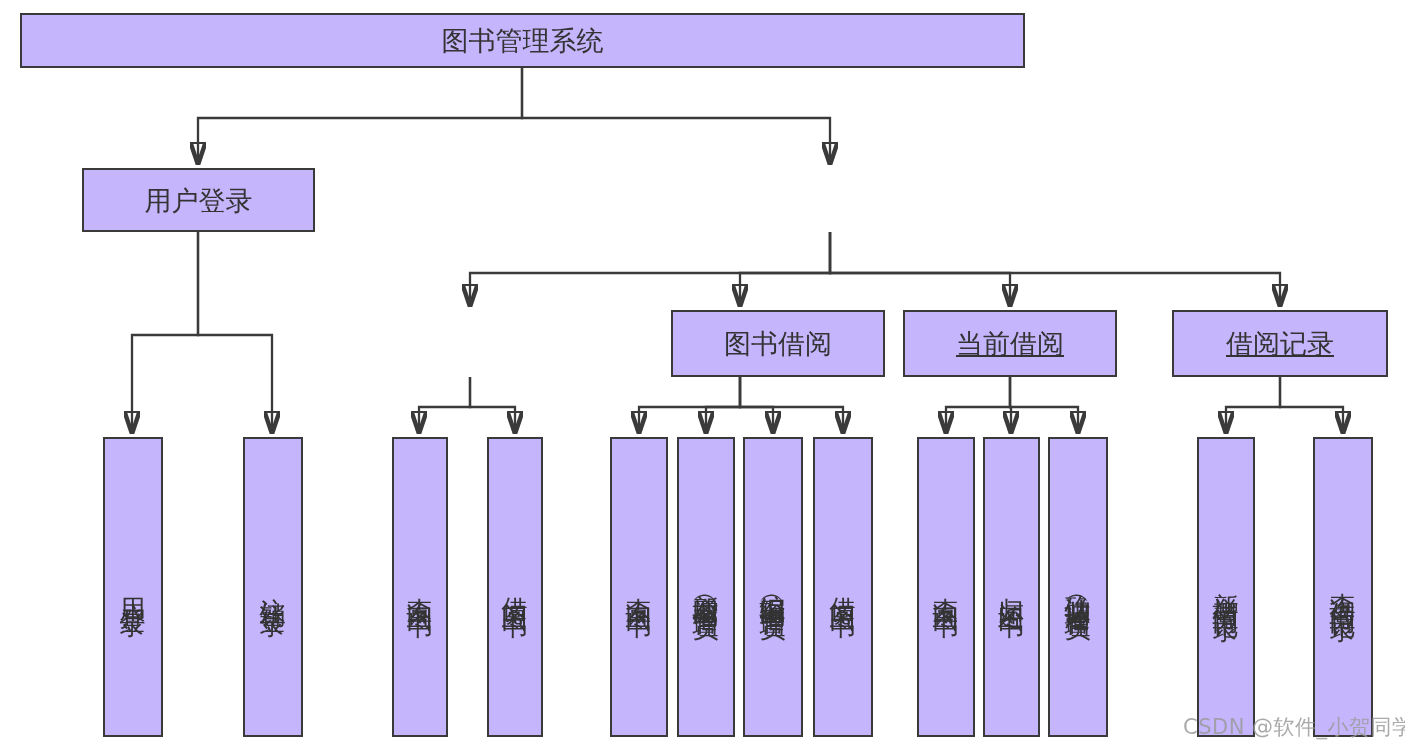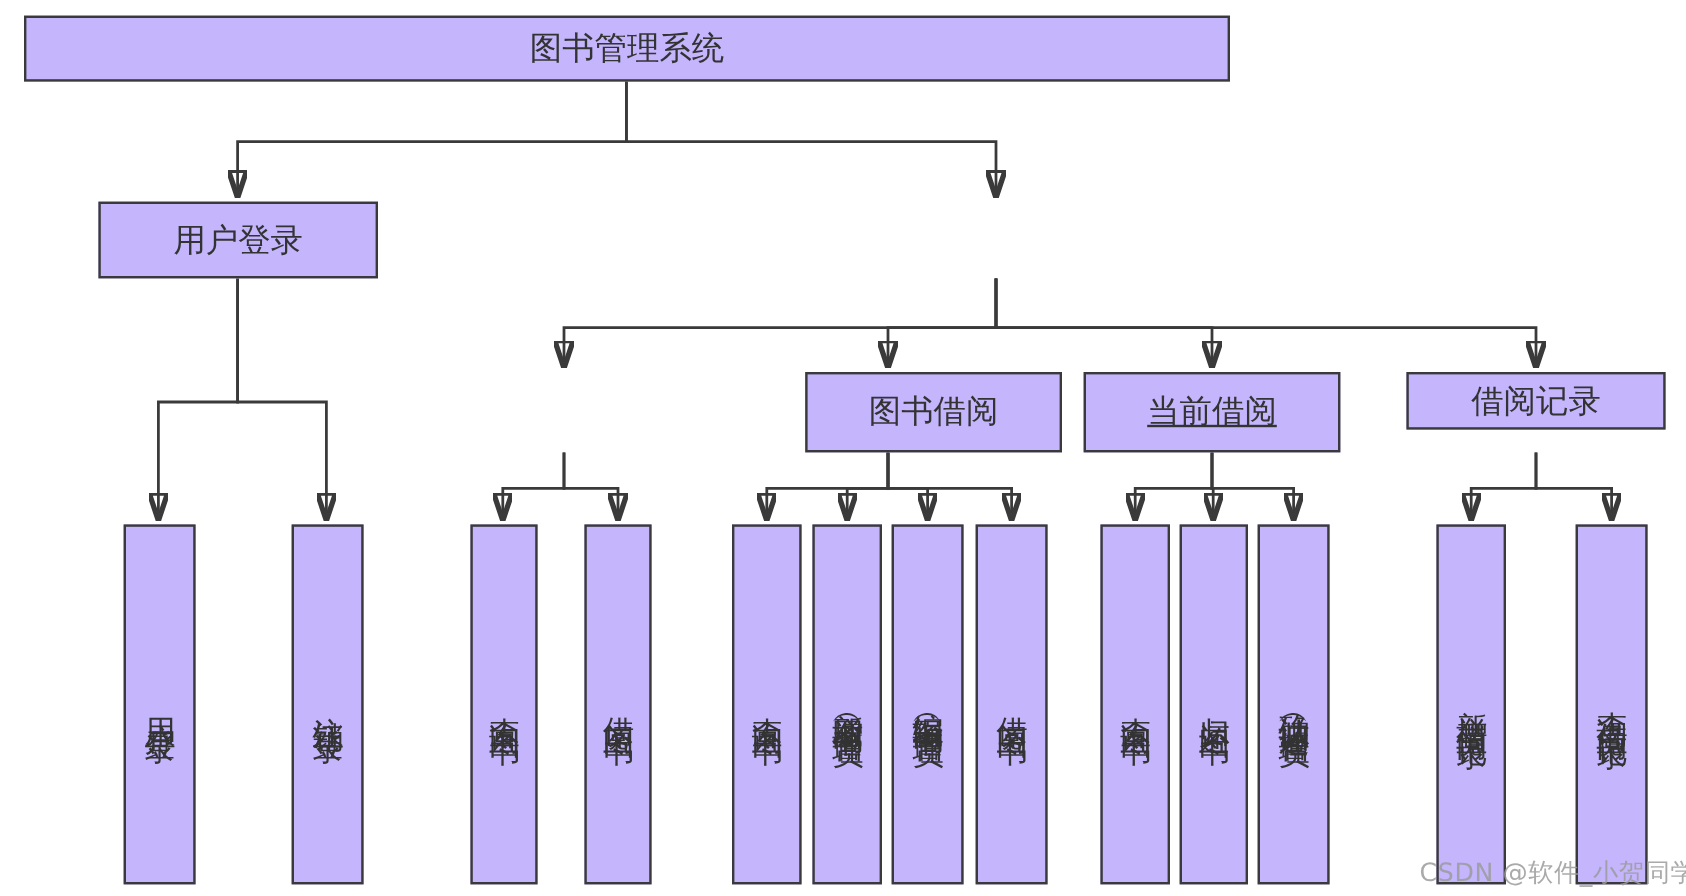--- a/index.html
+++ b/index.html
@@ -91,21 +91,21 @@
     <path d="M 1280 377 V 407 H 1226 V 432" marker-end="url(#arrow)"></path>
     <path d="M 1280 377 V 407 H 1343 V 432" marker-end="url(#arrow)"></path>
   </svg>
 
   <div class="box" style="left:20px; top:13px; width:1005px; height:55px;">图书管理系统</div>
 
   <div class="box" style="left:82px; top:168px; width:233px; height:64px;">用户登录</div>
 
   <div class="box" style="left:633px; top:310px; width:214px; height:67px;margin-left:38px;">图书借阅</div>
   <div class="box" style="left:903px; top:310px; width:214px; height:67px;text-decoration:underline;">当前借阅</div>
-  <div class="box" style="left:1172px; top:310px; width:216px; height:48px;">借阅记录</div>
+  <div class="box" style="left:1172px; top:310px; width:216px; height:67px;text-decoration:underline;">借阅记录</div>
 
   <div class="box v" style="left:103px; top:437px; width:60px; height:300px;">用户登录</div>
   <div class="box v" style="left:243px; top:437px; width:60px; height:300px;">注销登录</div>
 
   <div class="box v" style="left:392px; top:437px; width:56px; height:300px;">查询图书</div>
   <div class="box v" style="left:487px; top:437px; width:56px; height:300px;">借阅图书</div>
 
   <div class="box v" style="left:610px; top:437px; width:58px; height:300px;">查询图书</div>
   <div class="box v" style="left:677px; top:437px; width:58px; height:300px; letter-spacing:3px;">新增图书（管理员）</div>
   <div class="box v" style="left:743px; top:437px; width:60px; height:300px; letter-spacing:3px;">编辑图书（管理员）</div>

